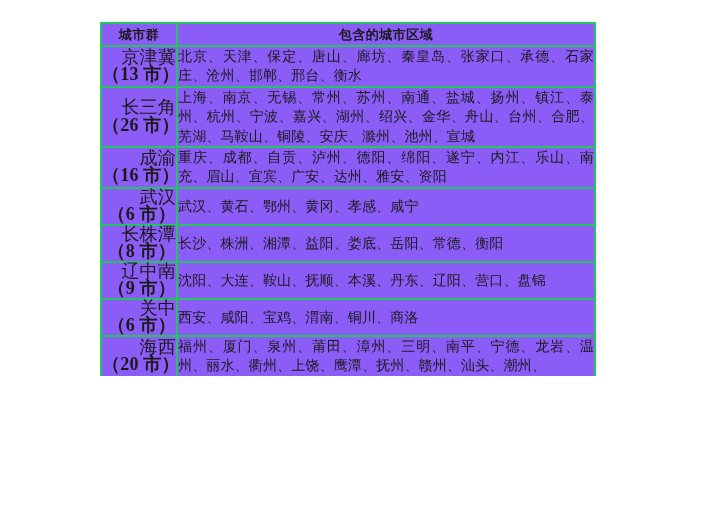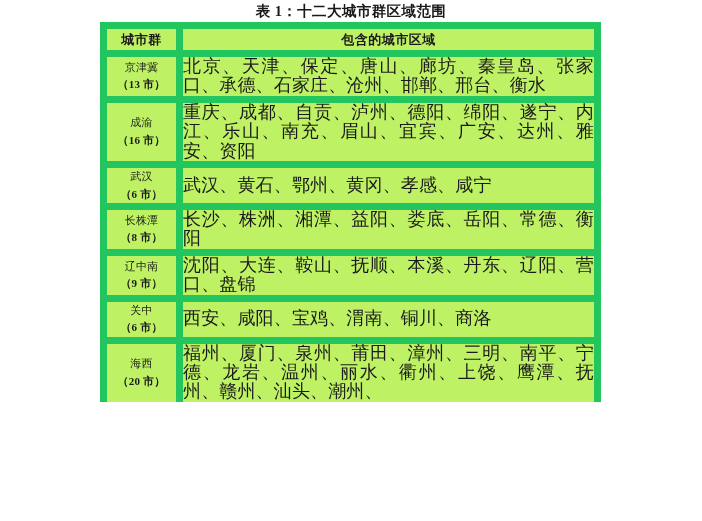--- a/index.html
+++ b/index.html
@@ -45,83 +45,89 @@
     border-collapse: collapse;
     width: 494px;
     table-layout: fixed;
     font-size: 12.6px;
   }
   table.city-table col.c-group { width: 76px; }
   table.city-table col.c-cities { width: 418px; }
 
   table.city-table th,
   table.city-table td {
-    border: 7px solid #22c55e;
+    border: 2px solid #22c55e;
     padding: 0;
     vertical-align: middle;
-    background: #bef264;
+    background: #8b5cf6;
   }
   th.head-cell {
     font-weight: bold;
     text-align: center;
     font-size: 13px;
     height: 21px;
     line-height: 21px;
     letter-spacing: 0.5px;
     padding: 0 2px;
   }
   td.group-cell {
-    text-align: center;
-    font-size: 11px;
+    text-align: right;
+    font-size: 18px;
     line-height: 17.5px;
     padding: 3px 1px;
     letter-spacing: 0.2px;
     white-space: nowrap;
   }
   td.group-cell .gname { display: block; }
   td.group-cell .gcount { display: block; font-weight: bold; }
   td.cities-cell {
     text-align: left;
-    font-size: 18px;
+    font-size: 14px;
     line-height: 19.4px;
     padding: 3px 6px 3px 7px;
     letter-spacing: 0.15px;
     word-break: break-all;
     text-align: justify;
     text-justify: inter-character;
   }
   
   tr.clipped td { border-bottom: none; margin-left: 20px; }
 </style>
 </head>
 <body>
 
 <div class="page">
 
-  <div class="doc-title">表 1：十二大城市群区域范围</div>
 
   <div class="table-wrap">
     <table class="city-table">
       <colgroup>
         <col class="c-group">
         <col class="c-cities">
       </colgroup>
       <thead>
         <tr>
           <th class="head-cell">城市群</th>
           <th class="head-cell">包含的城市区域</th>
         </tr>
       </thead>
       <tbody id="table-body">
           <tr>
             <td class="group-cell">
               <span class="gname">京津冀</span>
               <span class="gcount">（13 市）</span>
             </td>
             <td class="cities-cell">北京、天津、保定、唐山、廊坊、秦皇岛、张家口、承德、石家庄、沧州、邯郸、邢台、衡水</td>
+          </tr>
+          <tr>
+            <td class="group-cell">
+              <span class="gname">长三角</span>
+              <span class="gcount">（26 市）</span>
+            </td>
+            <td class="cities-cell">上海、南京、无锡、常州、苏州、南通、盐城、扬州、镇江、泰州、杭州、宁波、嘉兴、湖州、绍兴、金华、舟山、台州、合肥、芜湖、马鞍山、铜陵、安庆、滁州、池州、宣城</td>
           </tr>
           <tr>
             <td class="group-cell">
               <span class="gname">成渝</span>
               <span class="gcount">（16 市）</span>
             </td>
             <td class="cities-cell">重庆、成都、自贡、泸州、德阳、绵阳、遂宁、内江、乐山、南充、眉山、宜宾、广安、达州、雅安、资阳</td>
           </tr>
           <tr>
             <td class="group-cell">

